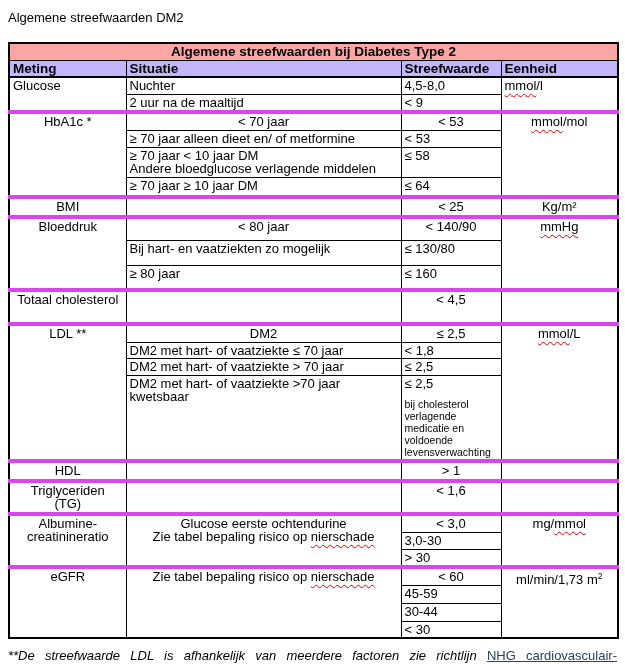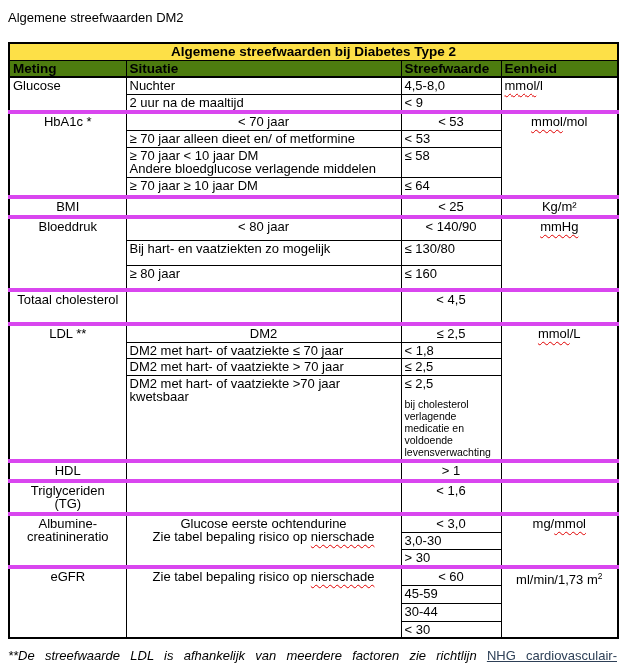--- a/index.html
+++ b/index.html
@@ -19,24 +19,24 @@
   table.targets td, table.targets th{
     border:1px solid #000;
     vertical-align:top;
     padding:1px 3px;
     font-size:13px;line-height:13.5px;
     text-align:left;font-weight:normal;
     overflow:hidden;
     word-wrap:break-word;
   }
   tr.caption-row th{
-    background:#fde047;text-align:center;font-weight:bold;font-size:13.5px;margin-top:32px;
+    background:#fca5a5;text-align:center;font-weight:bold;font-size:13.5px;margin-top:32px;
   }
   tr.cols-row th{
-    background:#4d7c0f;font-weight:bold;font-size:13.5px;
+    background:#c4b5fd;font-weight:bold;font-size:13.5px;
     border-bottom:2px solid #000;
   }
   tr.gtop td{border-top:4px solid #d946ef;text-align:center;}
   .wv{
     text-decoration-line:underline;
     text-decoration-style:wavy;
     text-decoration-color:#E00000;
     text-decoration-thickness:1px;
     text-underline-offset:3px;
   }

